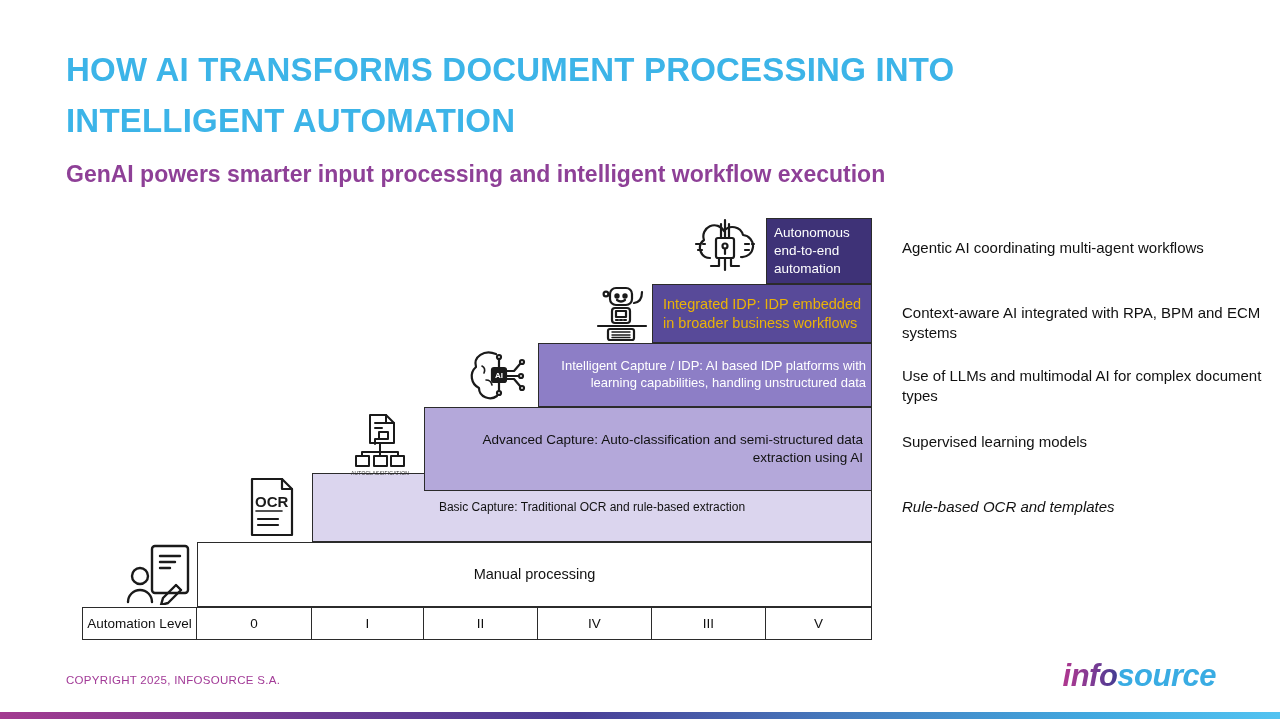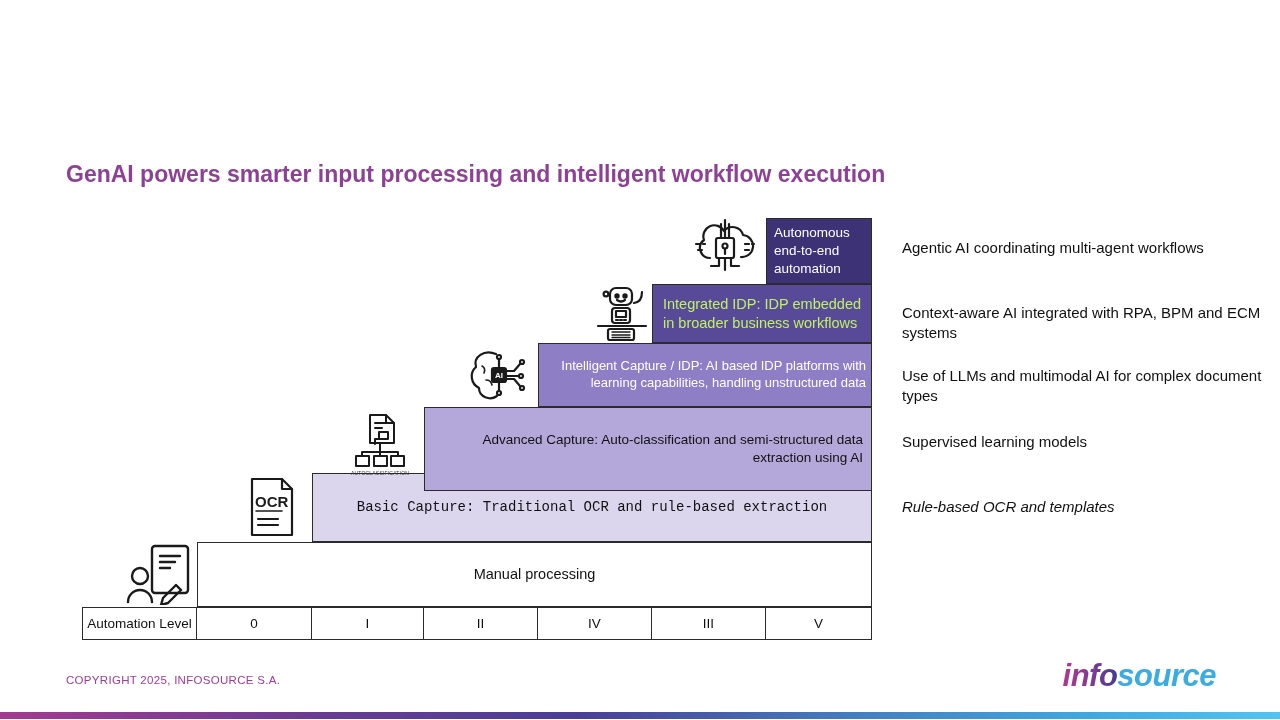--- a/index.html
+++ b/index.html
@@ -15,24 +15,24 @@
     position:absolute;left:66px;top:161px;width:1100px;
     font-size:23px;font-weight:bold;color:#8E4097;
   }
   
   .step{
     position:absolute;box-sizing:border-box;border:1px solid #2b2b2b;
     display:flex;align-items:center;justify-content:center;text-align:right;
     line-height:1.3;
   }
   .s0{left:197px;top:542px;width:675px;height:65px;background:#ffffff;color:#111;font-size:14.5px;}
-  .s1{left:312px;top:473px;width:560px;height:69px;background:#DBD5EE;color:#111;font-size:14px;font-family:Liberation Mono, monospace;}
+  .s1{left:312px;top:473px;width:560px;height:69px;background:#DBD5EE;color:#111;font-size:12px;}
   .s2{left:424px;top:407px;width:448px;height:84px;background:#B4A8DA;color:#111;font-size:13.5px;padding:0 8px;}
   .s3{left:538px;top:343px;width:334px;height:64px;background:#8D7EC6;color:#fff;font-size:13px;padding:0 5px;}
-  .s4{left:652px;top:284px;width:220px;height:59px;background:#584A99;color:#bef264;font-size:14.5px;
+  .s4{left:652px;top:284px;width:220px;height:59px;background:#584A99;color:#eab308;font-size:14.5px;
       justify-content:flex-start;text-align:left;padding-left:10px;}
   .s5{left:766px;top:218px;width:106px;height:66px;background:#3E3277;color:#fff;font-size:13.5px;
       justify-content:flex-start;text-align:left;padding-left:7px;line-height:1.35;}
   
   .lvl-table{position:absolute;left:82px;top:607px;height:33px;display:flex;font-size:13.5px;}
   .lvl-cell{
     box-sizing:border-box;border:1px solid #2b2b2b;border-left:none;
     display:flex;align-items:center;justify-content:center;text-align:center;background:#fff;
   }
   .lvl-cell:first-child{border-left:1px solid #2b2b2b;line-height:1.15;font-size:13.5px;}
@@ -53,20 +53,21 @@
     -webkit-background-clip:text;background-clip:text;color:transparent;}
   .logo .source{color:#39ACE3;}
   .bottom-bar{position:absolute;left:0;right:0;bottom:1px;height:7px;
     background:linear-gradient(90deg,#A33A90 0%,#6A3B93 25%,#4A3E96 45%,#4579BC 65%,#41A8DF 85%,#52C3F1 100%);}
 </style>
 </head>
 <body>
 
 <div class="slide">
 
+  <div class="title">HOW AI TRANSFORMS DOCUMENT PROCESSING INTO INTELLIGENT AUTOMATION</div>
   <div class="subtitle">GenAI powers smarter input processing and intelligent workflow execution</div>
 
   <div class="step s0">
     <span>Manual processing</span>
   </div>
   <div class="step s1">
     <span>Basic Capture: Traditional OCR and rule-based extraction</span>
   </div>
   <div class="step s2">
     <span>Advanced Capture: Auto-classification and semi-structured data extraction using AI</span>

